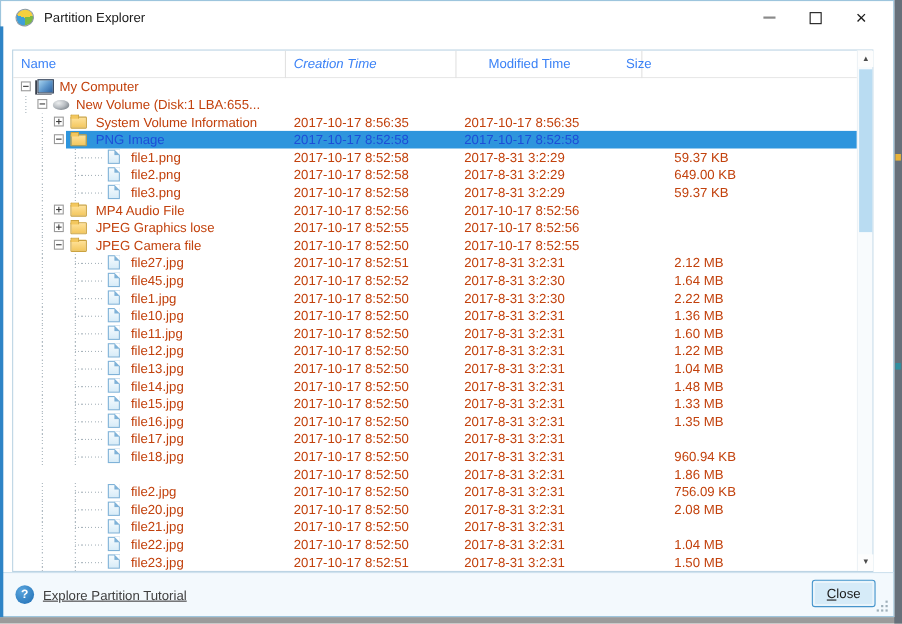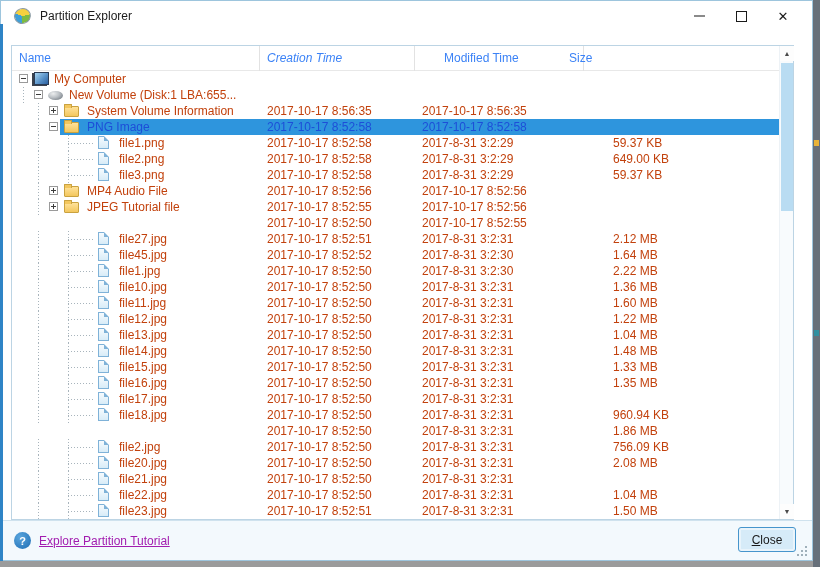--- a/index.html
+++ b/index.html
@@ -87,21 +87,21 @@
     align-items:center; justify-content:center; font-size:7px; color:#4a4a4a; background:#fdfdfd; }
   .sb-up{top:0;} .sb-down{bottom:0;}
   .sb-thumb { position:absolute; left:1px; top:17px; width:12px; height:148px; background:#b9dcf2; }
 
   
   .footer { position:absolute; left:0; right:0; bottom:0; height:40px;
     background:#f3f9fd; border-top:1px solid #cfe2ee; }
   .help-icon { position:absolute; left:13px; top:11px; width:17px; height:17px; border-radius:50%;
     background:radial-gradient(circle at 35% 30%,#59a5dd,#1e6db4); color:#fff; font-size:11px;
     font-weight:bold; display:flex; align-items:center; justify-content:center; }
-  .tut-link { position:absolute; left:38px; top:13px; font-size:12px; color:#a21caf;
+  .tut-link { position:absolute; left:38px; top:13px; font-size:12px; color:#404040;
     text-decoration:underline; cursor:pointer; }
   .close-btn { position:absolute; right:16px; top:6px; width:58px; height:25px;
     background:#d6ebf8; border:1px solid #4695cc; border-radius:3px; font-size:12px; color:#1a1a1a;
     display:flex; align-items:center; justify-content:center; cursor:default;
     box-shadow:0 0 0 2px #e9f4fb inset; }
   .grip { position:absolute; right:5px; bottom:4px; width:2px; height:2px; background:#9fb0ba;
     box-shadow:-4px 0 #9fb0ba,-8px 0 #9fb0ba,0 -4px #9fb0ba,-4px -4px #9fb0ba,0 -8px #9fb0ba; }
 </style>
 </head>
 <body>
@@ -238,27 +238,35 @@
             <div class="cell cell-size"></div>
           </div>
           <div class="trow lvl2">
             <div class="cell cell-name">
               <div class="guides"></div>
               <span class="xbox plus">
                 <i class="h"></i>
                 <i class="v"></i>
               </span>
               <span class="ico ico-folder"></span>
-              <span class="lbl">JPEG Tutorial file</span>
+              <span class="lbl">JPEG Graphics lose</span>
             </div>
             <div class="cell cell-created">2017-10-17 8:52:55</div>
             <div class="cell cell-modified">2017-10-17 8:52:56</div>
             <div class="cell cell-size"></div>
           </div>
           <div class="trow lvl2">
+            <div class="cell cell-name">
+              <div class="guides"></div>
+              <span class="xbox minus">
+                <i class="h"></i>
+              </span>
+              <span class="ico ico-folder"></span>
+              <span class="lbl">JPEG Camera file</span>
+            </div>
             <div class="cell cell-created">2017-10-17 8:52:50</div>
             <div class="cell cell-modified">2017-10-17 8:52:55</div>
             <div class="cell cell-size"></div>
           </div>
           <div class="trow lvl3">
             <div class="cell cell-name">
               <div class="guides"></div>
               <span class="ico ico-file"></span>
               <span class="lbl">file27.jpg</span>
             </div>

